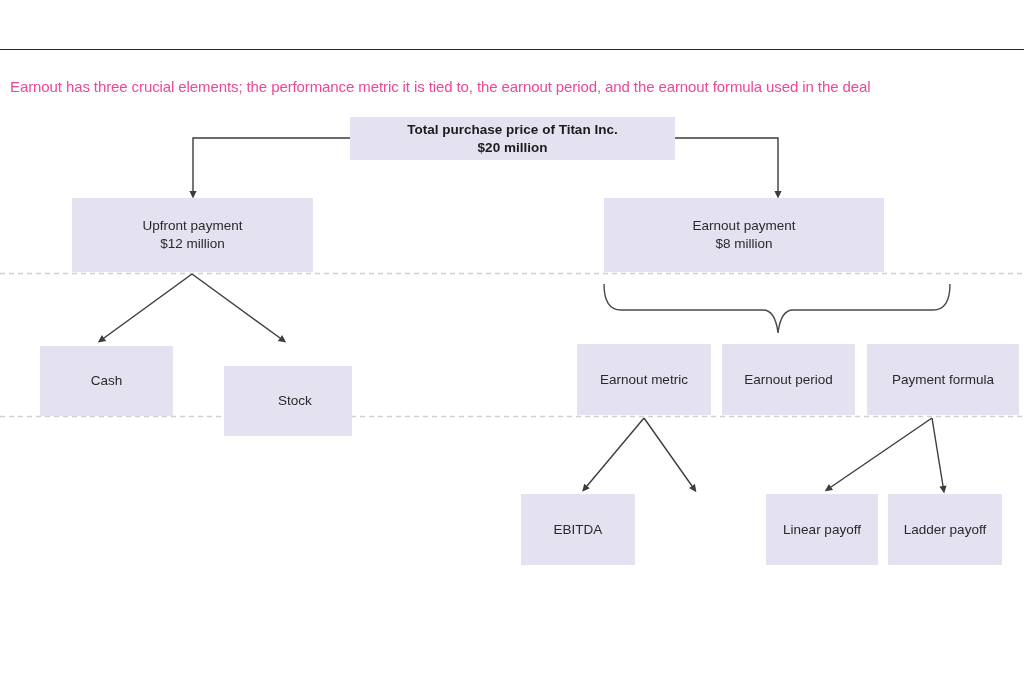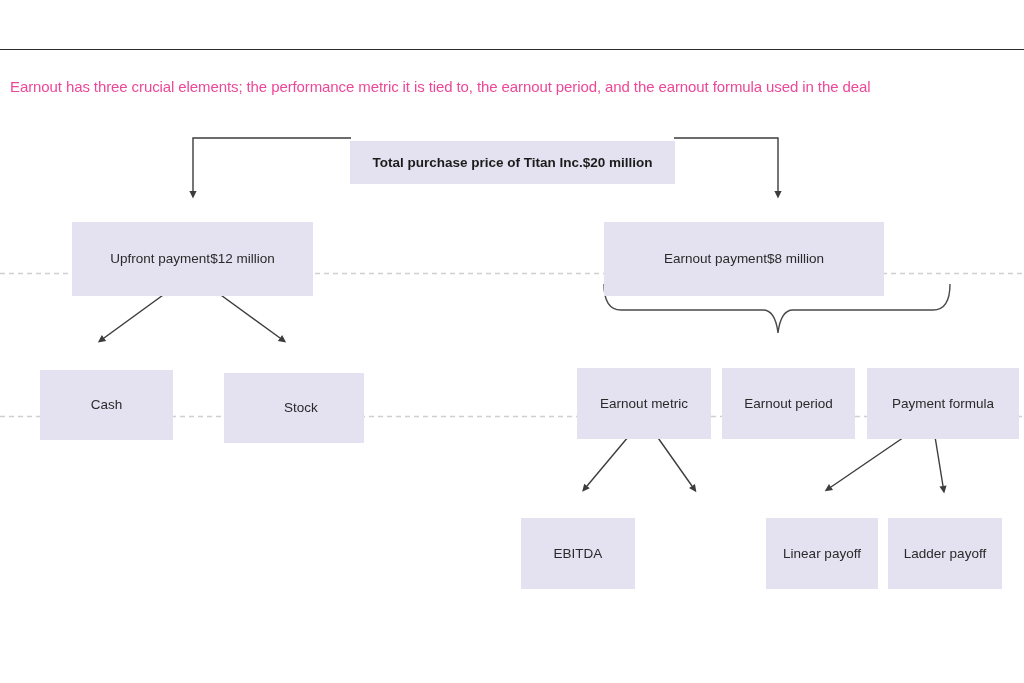--- a/index.html
+++ b/index.html
@@ -38,35 +38,34 @@
   }
   .subtitle{
     position:absolute;left:10px;top:78px;width:1010px;
     font-size:15px;color:#ec4899;letter-spacing:-0.1px;
     white-space:nowrap;
   }
   
   .node{
     position:absolute;
     background:var(--box-fill);
-    display:flex;flex-direction:row;
+    display:flex;flex-direction:column;
     align-items:center;justify-content:center;
     text-align:center;
     font-size:13.5px;line-height:1.3;
     color:var(--text);
-    margin-top:24px;
   }
   .node.bold{font-weight:700;font-size:13.5px;color:#1c1c1c;}
   .node span{display:block;}
   
   .n-total   {left:350px;top:117px;width:325px;height:43px;}
   .n-upfront {left:72px; top:198px;width:241px;height:74px;}
   .n-earnout {left:604px;top:198px;width:280px;height:74px;}
   .n-cash    {left:40px; top:346px;width:133px;height:70px;align-items:center;}
-  .n-stock   {left:224px;top:349px;width:140px;height:70px;padding-left:14px;}
+  .n-stock   {left:224px;top:366px;width:128px;height:70px;padding-left:14px;}
   .n-metric  {left:577px;top:344px;width:134px;height:71px;}
   .n-period  {left:722px;top:344px;width:133px;height:71px;}
   .n-formula {left:867px;top:344px;width:152px;height:71px;}
   .n-ebitda  {left:521px;top:494px;width:114px;height:71px;}
   .n-revenue {left:644px;top:494px;width:114px;height:71px;}
   .n-linear  {left:766px;top:494px;width:112px;height:71px;}
   .n-ladder  {left:888px;top:494px;width:114px;height:71px;}
   
   .connector-layer{
     position:absolute;left:0;top:0;width:1024px;height:683px;

